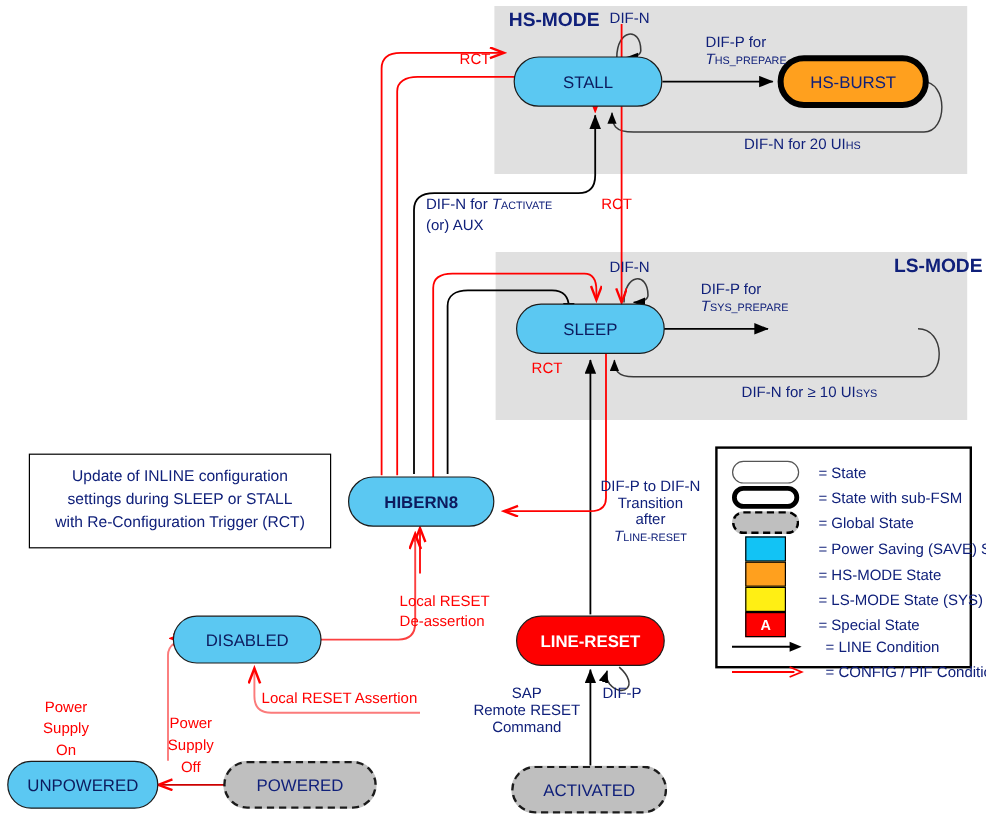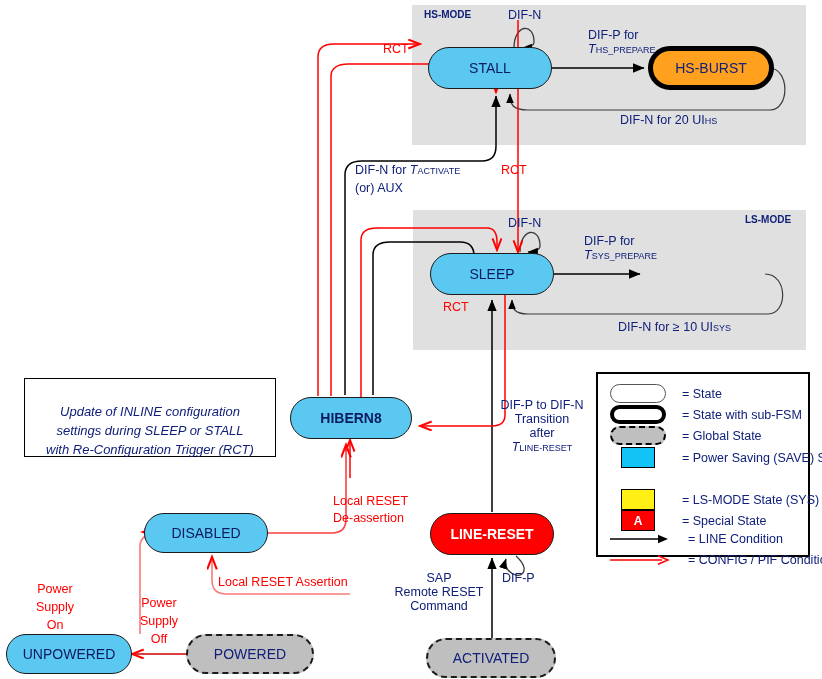--- a/index.html
+++ b/index.html
@@ -18,21 +18,21 @@
          font-family:"Liberation Sans",sans-serif;font-size:14px;color:#0d1b5e;
          box-sizing:border-box;}
   .st-blue{background:#5bc8f2;border:1.6px solid #1b1b1b;border-radius:22px;}
   .st-orange{background:#ffa01e;border:5px solid #000;border-radius:24px;color:#10207a;}
   .st-yellow{background:#ffef14;border:5px solid #000;border-radius:24px;color:#10207a;}
   .st-red{background:#fe0000;border:1.6px solid #1b1b1b;border-radius:22px;color:#ffffff;font-weight:bold;}
   .st-gray{background:#bfbfbf;border:2.5px dashed #1b1b1b;border-radius:22px;color:#10207a;}
   .st-b{font-weight:bold;}
 
   .modebox{position:absolute;background:#e0e0e0;}
-  .modelabel{position:absolute;font-size:10px;color:#10207a;font-weight:bold;font-family:"Liberation Sans",sans-serif;}
+  .modelabel{position:absolute;font-size:16px;color:#10207a;font-weight:bold;font-family:"Liberation Sans",sans-serif;}
 
   .panel{position:absolute;background:#ffffff;border:1.4px solid #000;box-sizing:border-box;}
   .panel.thick{border-width:2.6px;}
   .note-txt{position:absolute;text-align:center;font-size:13px;color:#10207a;line-height:19px;width:100%;}
 
   .legend-row{position:absolute;display:flex;align-items:center;}
   .legend-txt{font-size:12.5px;color:#10207a;white-space:nowrap;font-family:"Liberation Sans",sans-serif;}
   .sw{box-sizing:border-box;}
   .sw-state{width:56px;height:19px;border-radius:10px;background:#fff;border:1.6px solid #555;}
   .sw-sub{width:56px;height:19px;border-radius:10px;background:#fff;border:4px solid #000;}
@@ -243,21 +243,21 @@
     <span>On</span>
   </div>
 
   <div class="lbl red ctr" style="left:124px;top:594px;width:70px;text-align:center;line-height:18px;">
     <span>Power</span><br>
     <span>Supply</span><br>
     <span>Off</span>
   </div>
 
   <div class="panel" style="left:24px;top:378px;width:252px;height:79px;">
-    <div class="note-txt" style="top:23px;font-style:italic;">
+    <div class="note-txt" style="top:8px;">
       <span>Update of INLINE configuration</span><br>
       <span>settings during SLEEP or STALL</span><br>
       <span>with Re-Configuration Trigger  (RCT)</span>
     </div>
   </div>
 
   <div class="panel thick" style="left:596px;top:372px;width:214px;height:185px;">
 
     <div class="legend-row" style="left:12px;top:10px;">
       <span class="sw sw-state"></span>
@@ -272,20 +272,24 @@
     <div class="legend-row" style="left:12px;top:52px;">
       <span class="sw sw-global"></span>
       <span class="legend-txt" style="margin-left:16px;">= Global State</span>
     </div>
 
     <div class="legend-row" style="left:23px;top:73px;">
       <span class="sw sw-box sw-save"></span>
       <span class="legend-txt" style="margin-left:27px;">= Power Saving (SAVE) State</span>
     </div>
 
+    <div class="legend-row" style="left:23px;top:94px;">
+      <span class="sw sw-box sw-hs"></span>
+      <span class="legend-txt" style="margin-left:27px;">= HS-MODE State</span>
+    </div>
 
     <div class="legend-row" style="left:23px;top:115px;">
       <span class="sw sw-box sw-ls"></span>
       <span class="legend-txt" style="margin-left:27px;">= LS-MODE State (SYS)</span>
     </div>
 
     <div class="legend-row" style="left:23px;top:136px;">
       <span class="sw sw-box sw-sp">
           <span>A</span>
         </span>

